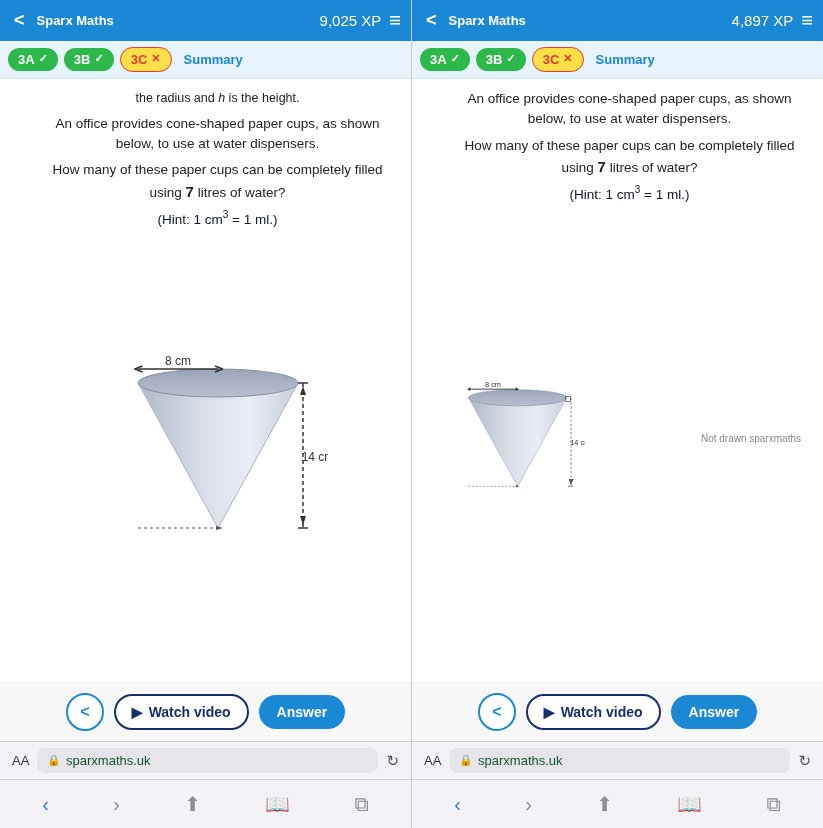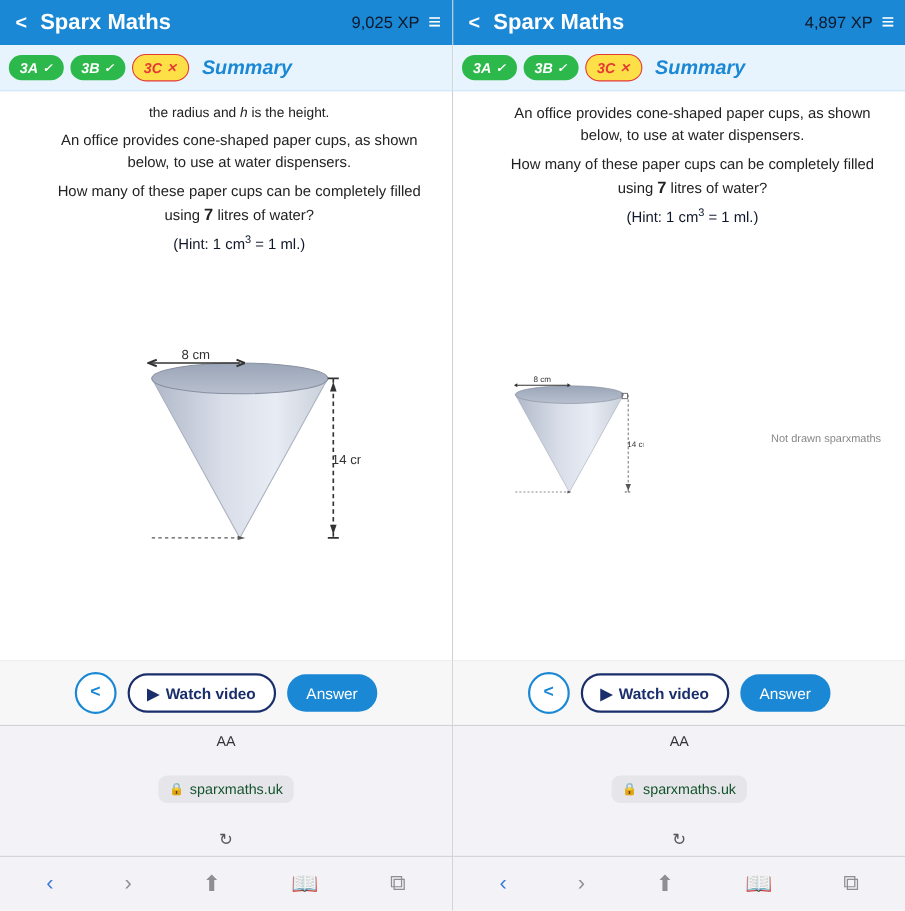--- a/index.html
+++ b/index.html
@@ -38,28 +38,28 @@
       gap: 8px;
     }
     .header-back {
       color: white;
       font-size: 18px;
       font-weight: bold;
       cursor: pointer;
       padding: 2px 4px;
     }
     .header-title {
-      font-size: 20px;
+      font-size: 13px;
       font-weight: bold;
       color: white;
       flex: 1;
     }
     .header-xp {
       font-size: 15px;
-      color: #0f172a;
+      color: #fef9c3;
       font-weight: 500;
       text-align: center;
     }
     .header-menu {
       color: white;
       font-size: 20px;
       cursor: pointer;
     }
 
     
@@ -70,39 +70,38 @@
       padding: 6px 8px;
       gap: 6px;
       border-bottom: 1px solid #d0e8f8;
     }
     .tab {
       padding: 4px 10px;
       border-radius: 14px;
       font-size: 13px;
       font-weight: 600;
       display: flex;
-      align-items: center;
+      align-items: flex-start;
       gap: 4px;
       cursor: pointer;
-      font-style: italic;
     }
     .tab-green {
       background: #2db84b;
       color: white;
     }
     .tab-red {
       background: #fde047;
       color: #e53935;
       border: 1.5px solid #e53935;
     }
     .tab-summary {
       background: transparent;
       color: #1a88d4;
       font-weight: 600;
-      font-size: 18px;
+      font-size: 13px;
       padding: 4px 6px;
     }
     .check-icon { font-size: 11px; }
     .x-icon { font-size: 11px; color: #e53935; }
 
     
     .content {
       flex: 1;
       padding: 10px 14px;
       overflow: hidden;
@@ -179,36 +178,35 @@
       gap: 6px;
       cursor: pointer;
     }
     .btn-answer {
       background: #1a88d4;
       border: none;
       color: white;
       border-radius: 20px;
       padding: 9px 18px;
       font-size: 14px;
-      font-weight: 400;
+      font-weight: 700;
       cursor: pointer;
     }
     .video-icon {
       font-size: 14px;
     }
 
     
     .browser-bar {
       background: #f2f2f7;
       border-top: 1px solid #d1d1d6;
       padding: 6px 12px;
       display: flex;
       align-items: center;
-      gap: 24px;
-      flex-direction: column;
+      gap: 8px;
     }
     .browser-aa {
       font-size: 13px;
       color: #333;
       font-weight: 500;
     }
     .browser-url-box {
       flex: 1;
       background: #e5e5ea;
       border-radius: 8px;

